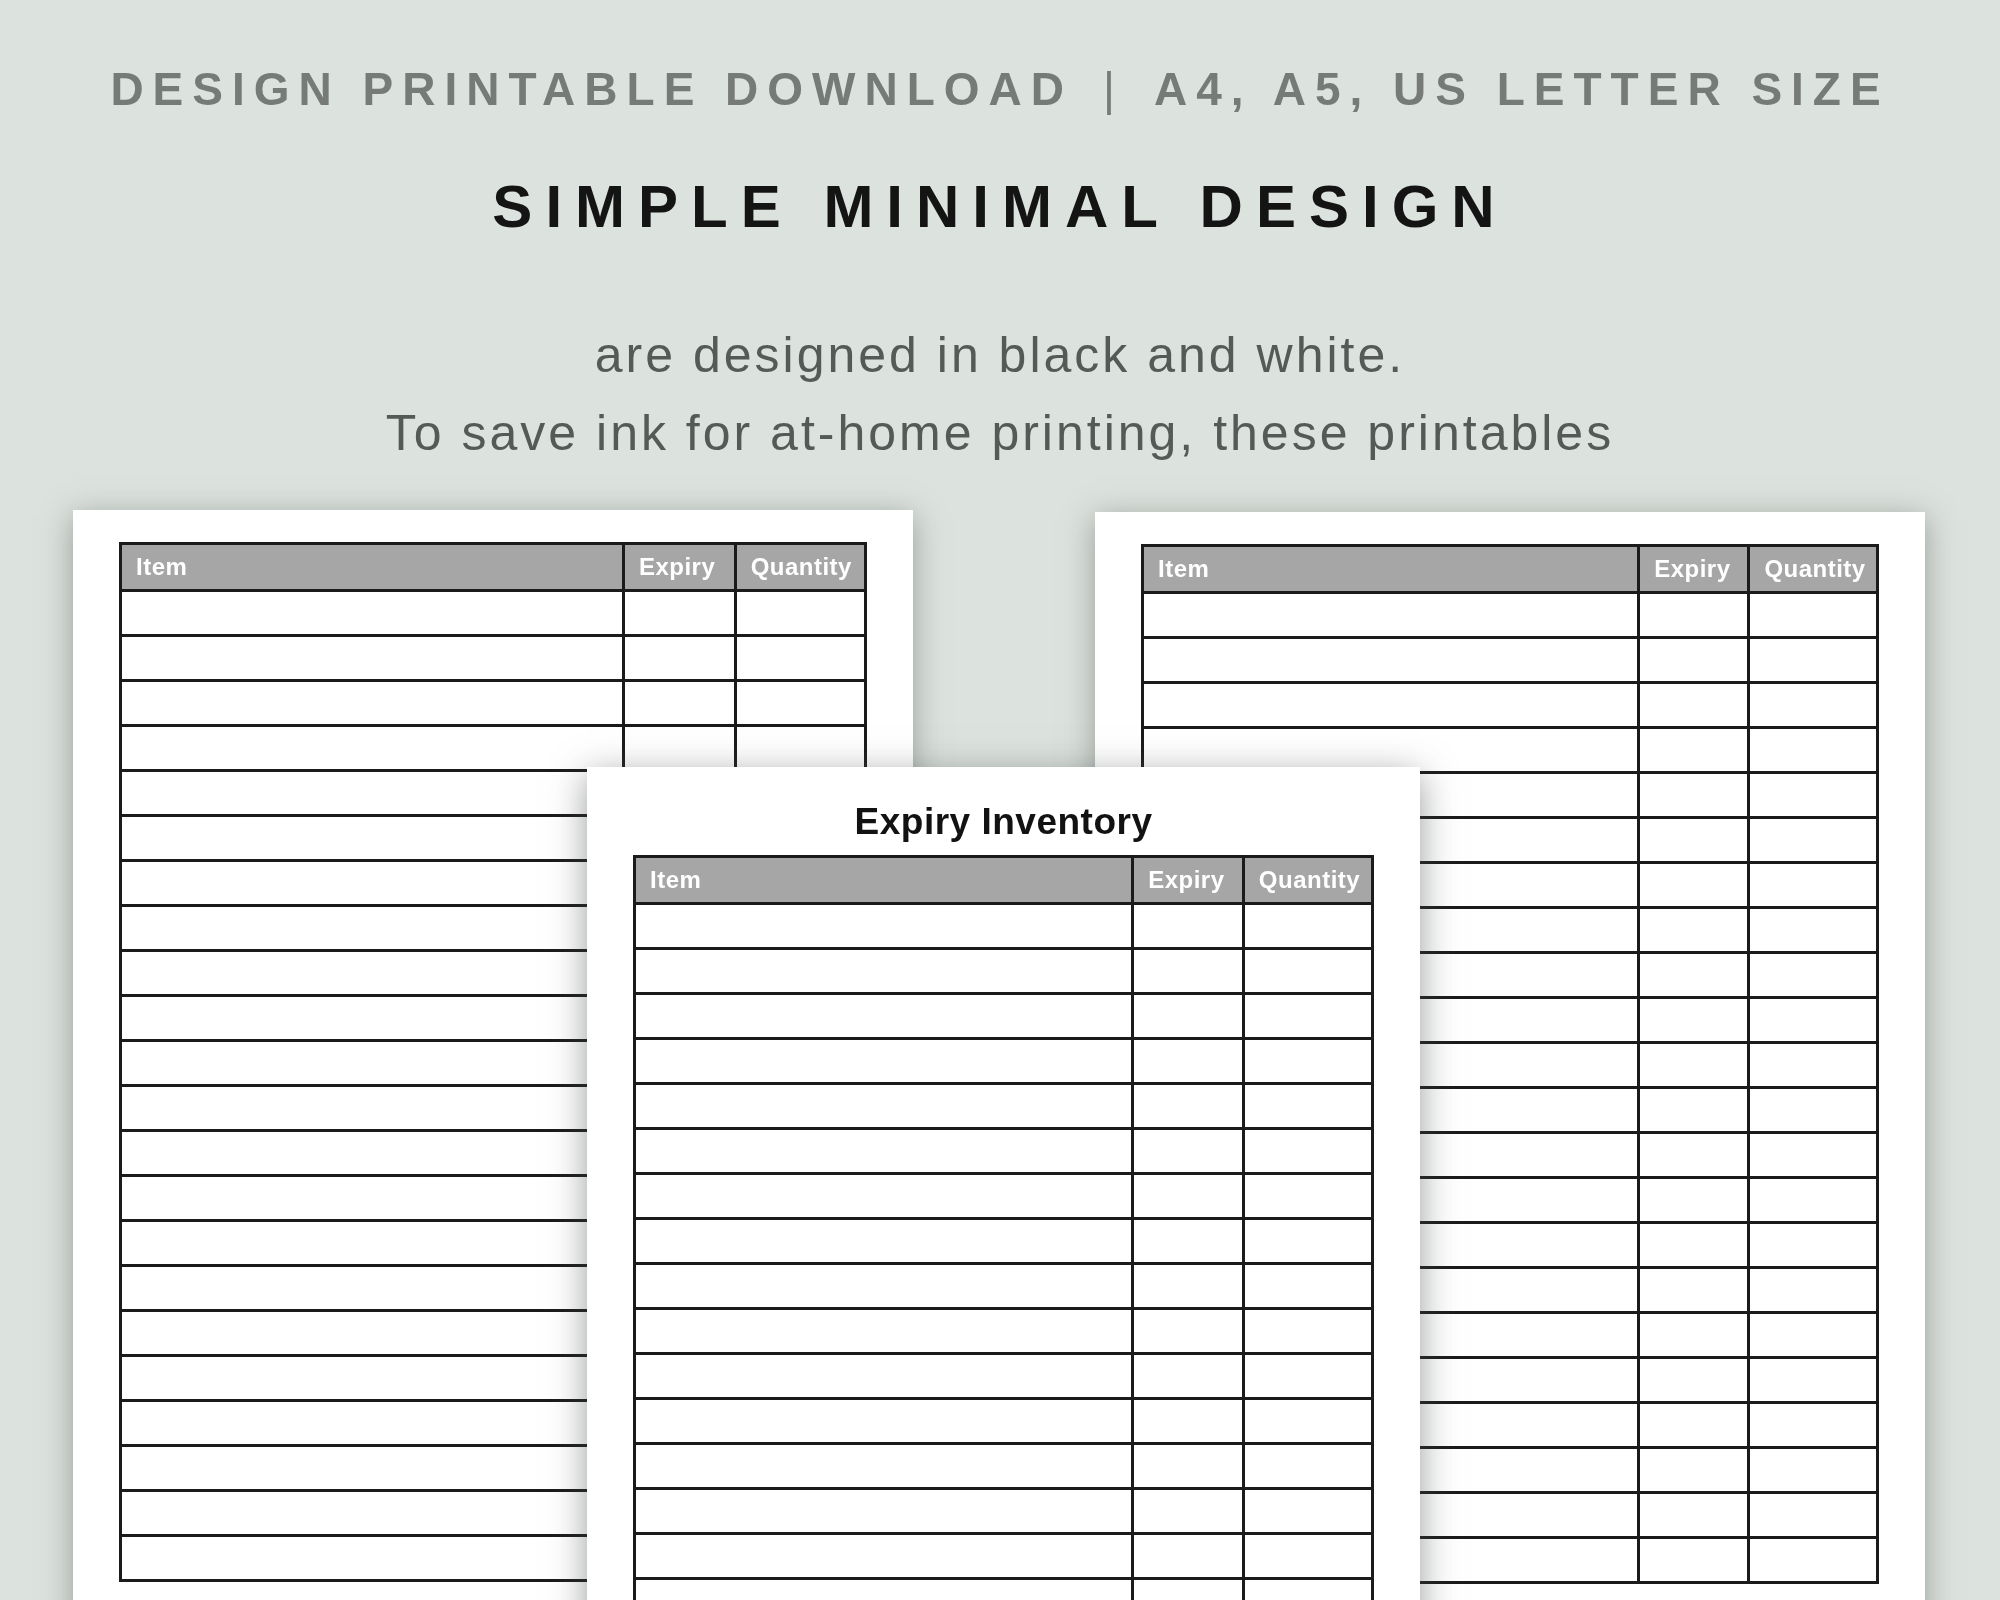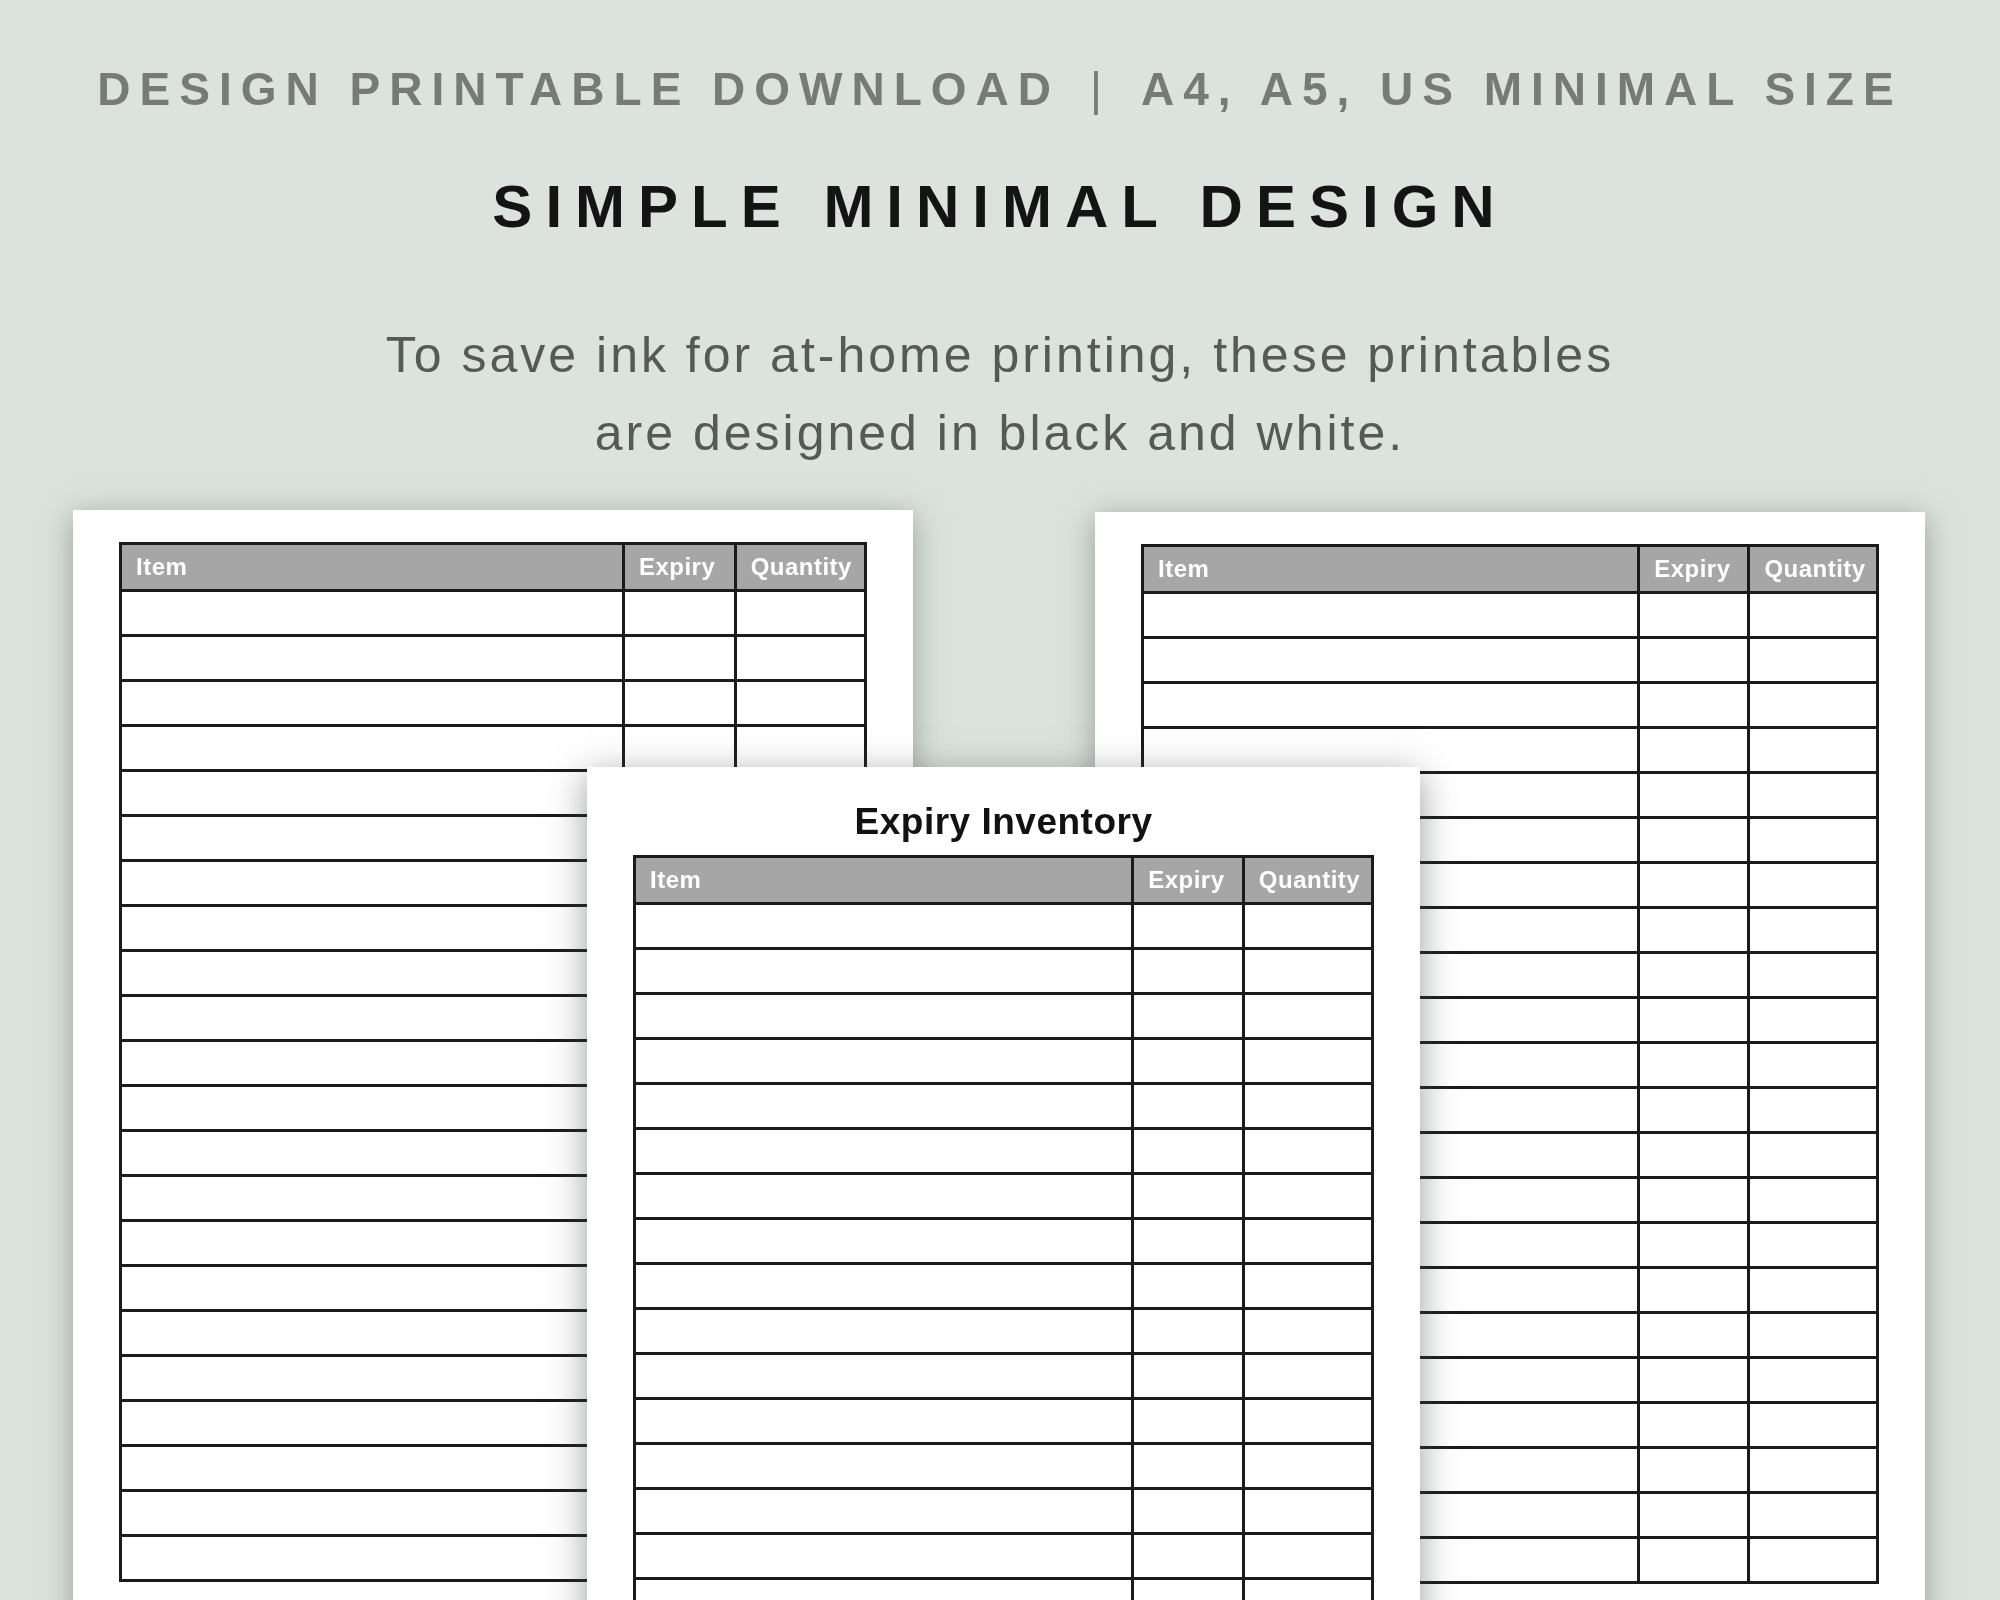--- a/index.html
+++ b/index.html
@@ -82,28 +82,28 @@
     border: 3px solid var(--table-border, #1b1b1b);
     background: #ffffff;
   }
 </style>
 </head>
 <body>
 
 <div class="page">
 
   <div class="top-label">
-    <span>DESIGN PRINTABLE DOWNLOAD</span><span class="divider">|</span><span>A4, A5, US MINIMAL SIZE</span>
+    <span>DESIGN PRINTABLE DOWNLOAD</span><span class="divider">|</span><span>A4, A5, US LETTER SIZE</span>
   </div>
 
   <h1 class="main-title">SIMPLE MINIMAL DESIGN</h1>
 
   <p class="subtitle">
+    <span>are designed in black and white.</span>
     <span>To save ink for at-home printing, these printables</span>
-    <span>are designed in black and white.</span>
   </p>
 
   <section class="sheet sheet-pantry">
     <table class="inv-table">
       <colgroup>
           <col class="col-item">
           <col class="col-expiry">
           <col class="col-quantity">
         </colgroup>
       <thead>

